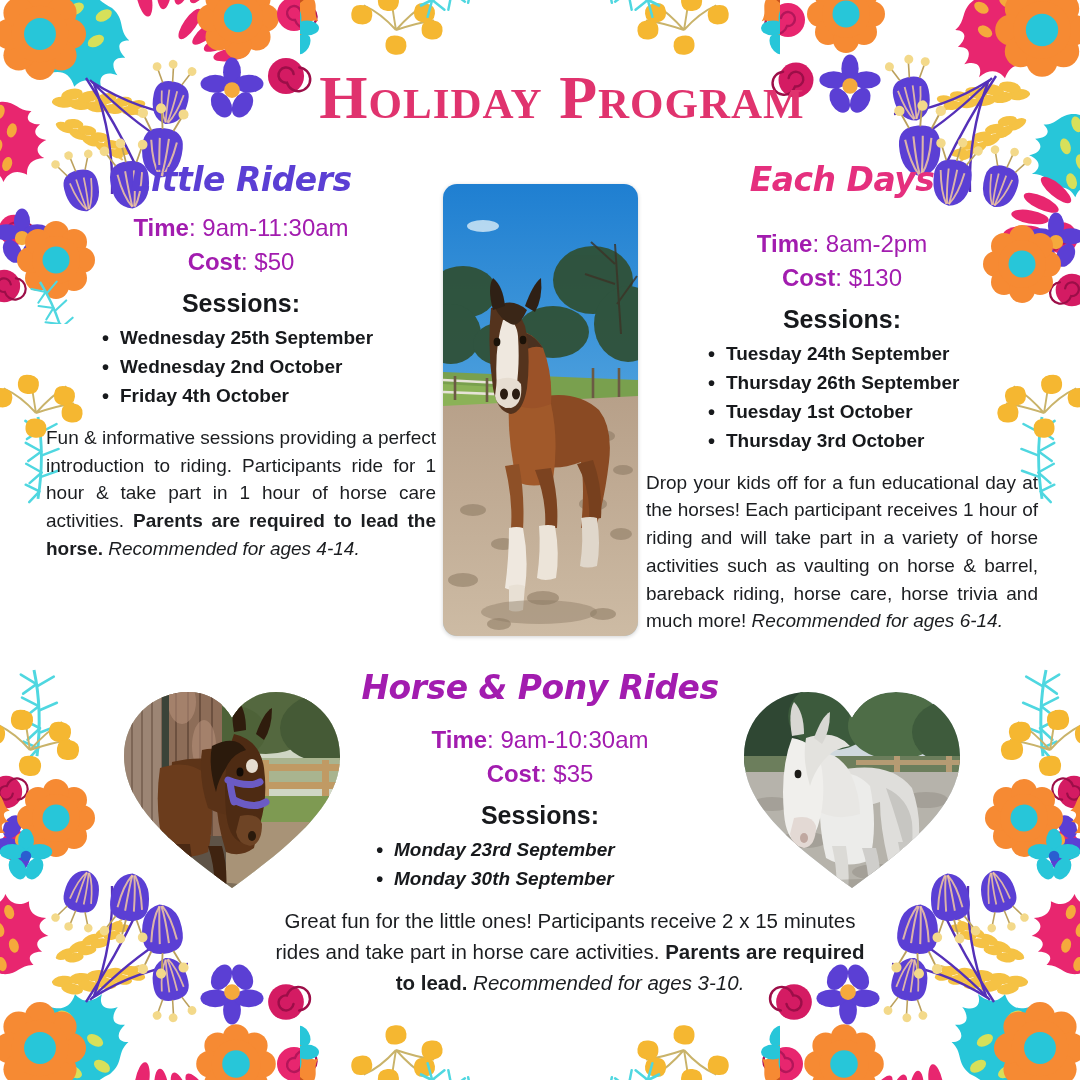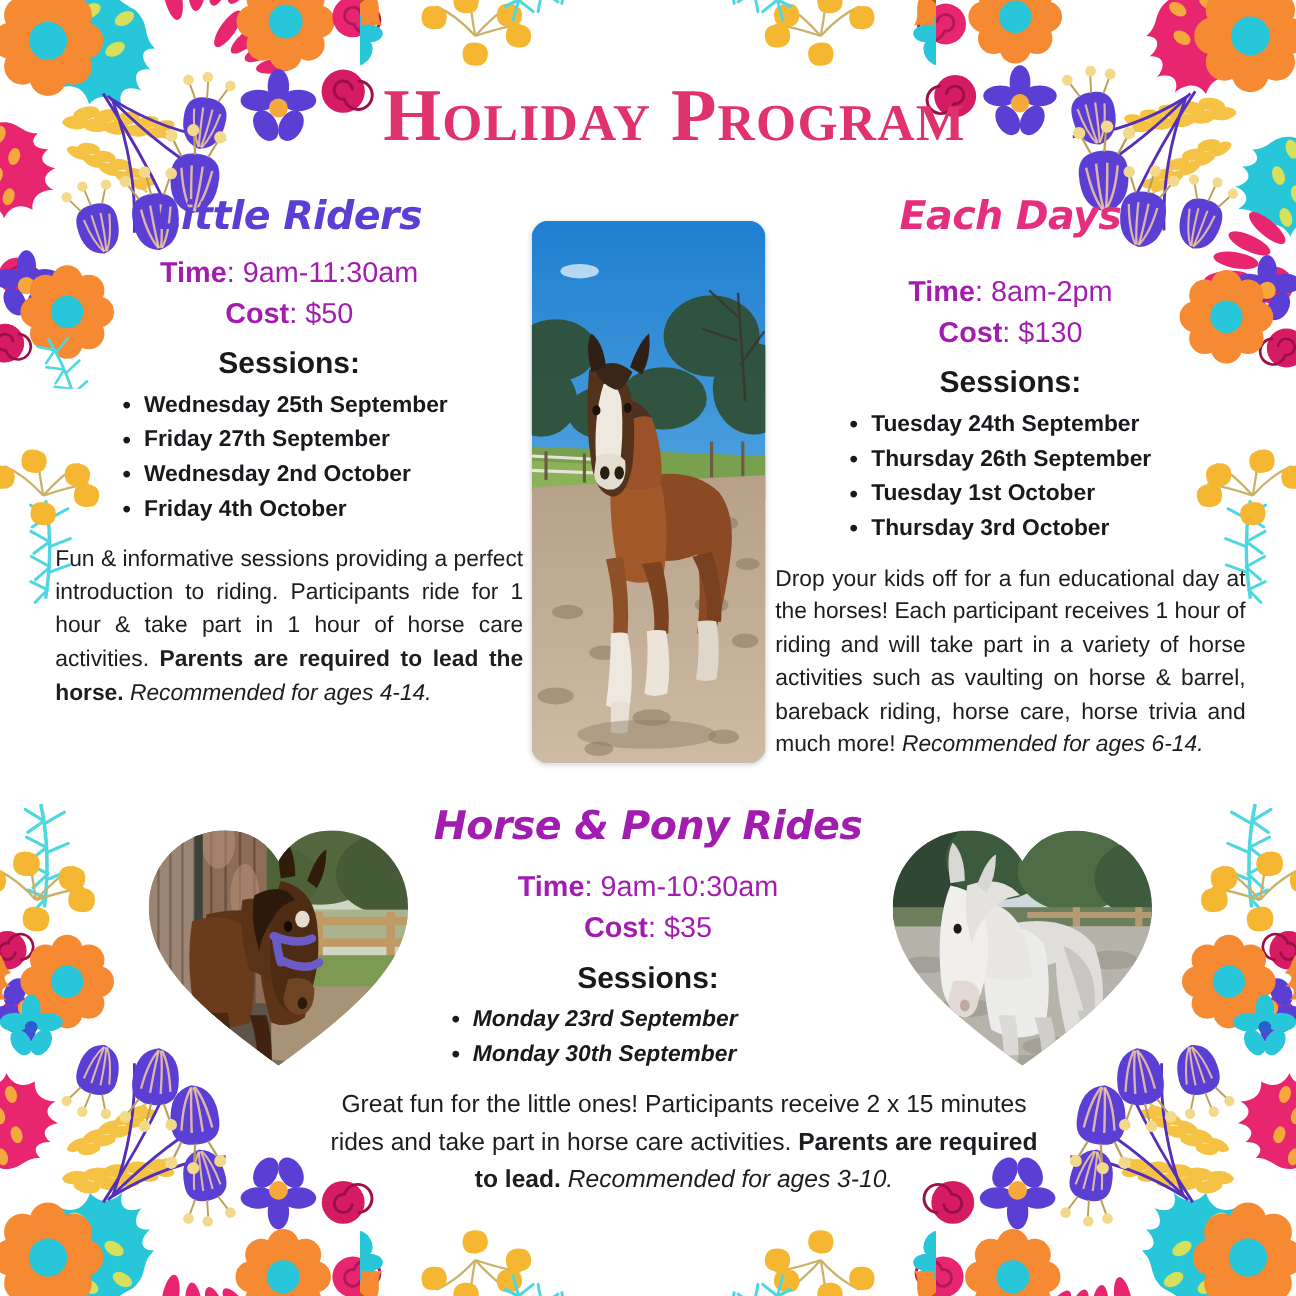--- a/index.html
+++ b/index.html
@@ -437,21 +437,20 @@
         <b>Time</b><span>: </span><span>9am-11:30am</span>
       </div>
       <div class="meta">
         <b>Cost</b><span>: </span><span>$50</span>
       </div>
       <div class="sessions-label">Sessions:</div>
 
       <div class="sessions-wrap">
         <ul class="sessions">
           <li>Wednesday 25th September</li>
-          <li>Friday 27th September</li>
           <li>Wednesday 2nd October</li>
           <li>Friday 4th October</li>
         </ul>
       </div>
 
       <div class="body-text">
         <span>Fun &amp; informative sessions providing a perfect introduction to riding. Participants ride for 1 hour &amp;  take part in 1 hour of horse care activities. </span><b>Parents are required to lead the horse.</b><i> Recommended for ages 4-14.</i>
       </div>
     </div>
 

